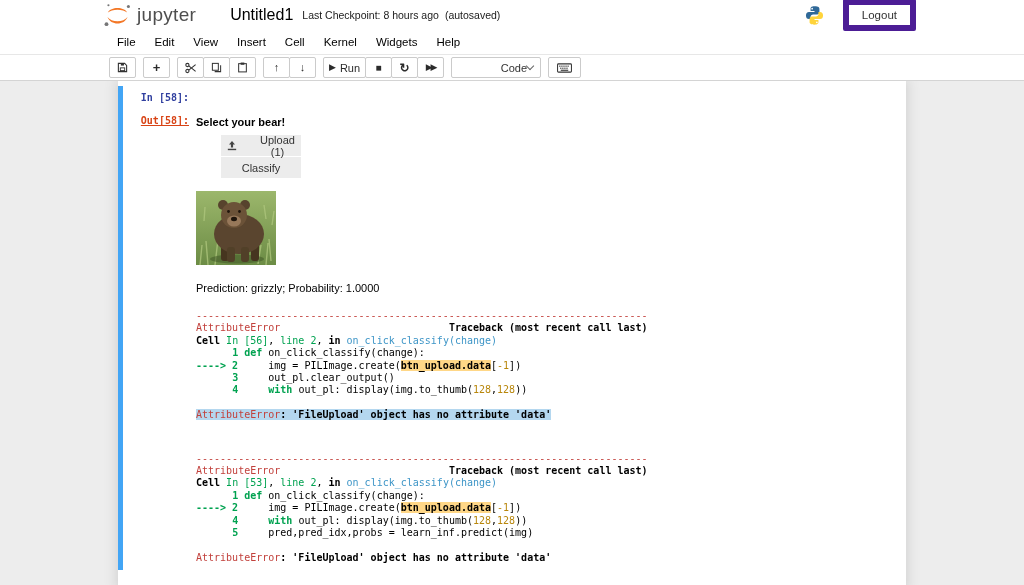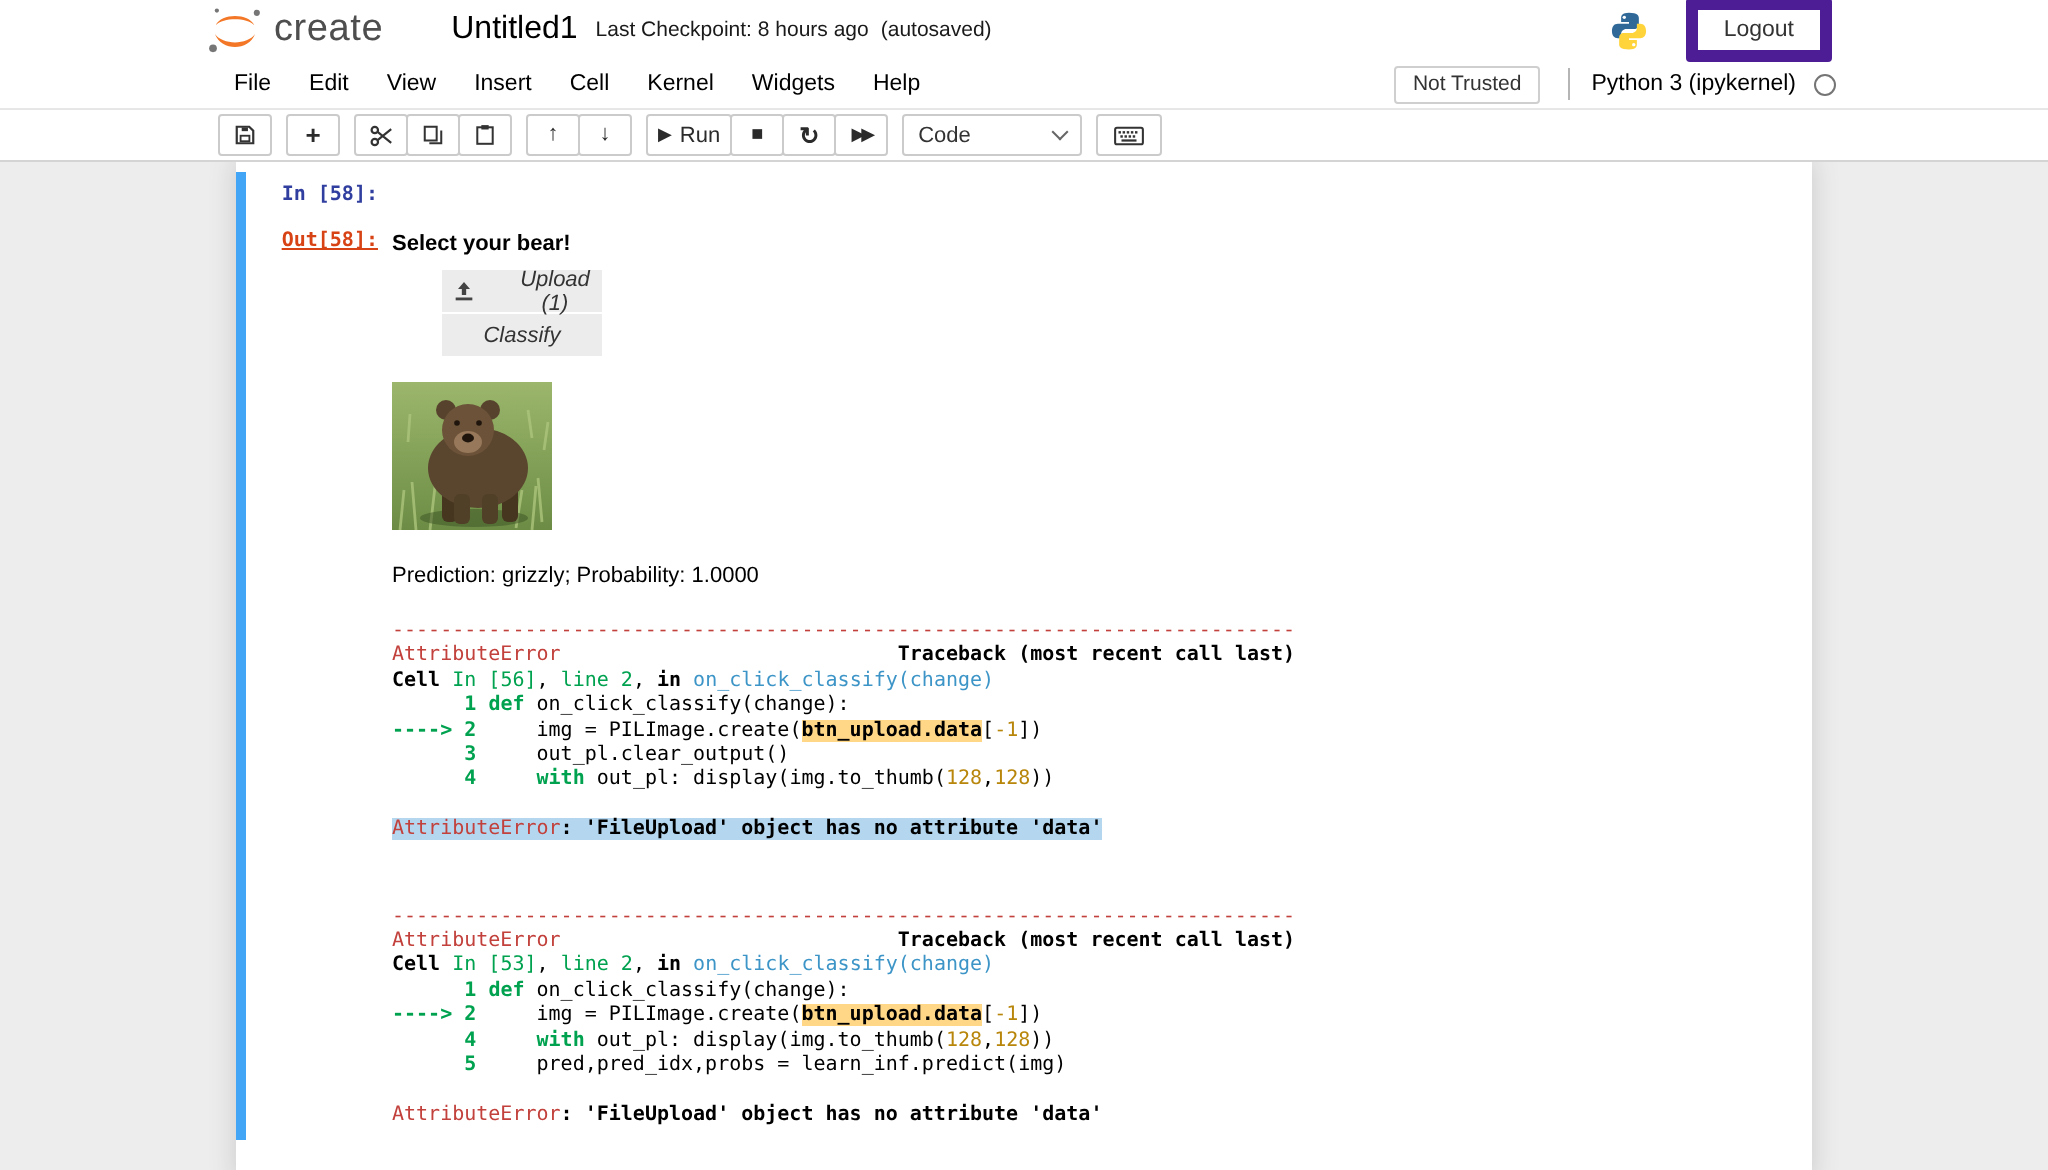--- a/index.html
+++ b/index.html
@@ -37,21 +37,21 @@
   .tb-btn { height:21px; min-width:27px; background:#fff; border:1px solid #cbcbcb; border-radius:2px;
     display:flex; align-items:center; justify-content:center; font-size:11px; color:#2b2b2b;
     padding:0 5px; cursor:pointer; }
   .btn-group .tb-btn + .tb-btn { margin-left:-1px; }
   .glyph { font-size:11px; line-height:1; color:#2b2b2b; }
   .glyph.bold { font-weight:bold; }
   .run-label { margin-left:4px; }
   .ff { letter-spacing:-2px; font-size:9px; }
   .celltype-select { width:90px; height:21px; border:1px solid #cbcbcb; border-radius:2px;
     background:#fff; display:flex; align-items:center; padding:0 7px; margin-right:7px; cursor:pointer; }
-  .celltype-value { flex:1; font-size:11px; color:#333; }
+  .celltype-value { flex:1; font-size:11px; color:#333;text-align:right; }
   .chev { width:6px; height:6px; border-right:1.3px solid #666; border-bottom:1.3px solid #666;
     transform:rotate(45deg); margin-top:-3px; }
 
   
   #site { height:504px; background:#ededed; overflow:hidden; }
   #notebook-container { margin-left:118px; width:788px; min-height:504px; background:#fff;
     box-shadow:0 0 12px 1px rgba(87,87,87,.2); padding:5px 0 20px; }
   .cell { border-left:5px solid var(--accent-blue,#42a5f5); padding:1px 0 6px; }
   .row { display:flex; }
   .prompt { width:70px; flex:none; font-family:"DejaVu Sans Mono", monospace; font-size:10px;
@@ -62,21 +62,21 @@
     background:#f7f7f7; padding:4px 5px; cursor:text; }
   .code-area { font-family:"DejaVu Sans Mono", monospace; font-size:10px; line-height:13px;
     white-space:pre; }
   .code-area .line { min-height:13px; }
   .str { color:var(--code-string,#ba2121); }
 
   .output-content { flex:1; padding:3px 8px 0 3px; }
   .widget-label { font-size:11px; margin:1px 0 7px;font-weight:bold; }
   .widget-btn { display:flex; align-items:center; justify-content:center; gap:23px; width:80px;
     height:21px; margin:0 0 1px 25px; background:#ececec; border:none; font-size:11px;
-    color:#333; font-family:"Liberation Sans",sans-serif; cursor:pointer;font-style:italic; }
+    color:#333; font-family:"Liberation Sans",sans-serif; cursor:pointer; }
   .bear-img { margin-top:13px; width:80px; height:74px; display:block; }
   .prediction { font-size:11px; margin-top:17px; }
 
   
   .traceback { font-family:"DejaVu Sans Mono", monospace; font-size:10px; line-height:12.4px;
     white-space:pre; margin-top:16px; }
   .traceback + .traceback { margin-top:31px; }
   .traceback .line { min-height:12.4px; }
   .red   { color:var(--ansi-red,#c2413c); }
   .b     { font-weight:bold; }
@@ -94,21 +94,21 @@
   <div class="logo">
     <span style="display:flex;">
       <svg width="29" height="27" viewBox="0 0 30 28">
         <circle cx="26.3" cy="4.6" r="1.6" fill="#767677"></circle>
         <circle cx="3.6" cy="23" r="2" fill="#767677"></circle>
         <circle cx="5.6" cy="3.4" r="1.1" fill="#767677"></circle>
         <path d="M5 11 C 8 4.6, 22 4.6, 25 11 C 21 6.9, 9 6.9, 5 11 Z" fill="#F37726"></path>
         <path d="M4.6 15.6 C 8 24.6, 22 24.6, 25.4 15.6 C 21.4 21.4, 8.6 21.4, 4.6 15.6 Z" fill="#F37726"></path>
       </svg>
     </span>
-    <span class="logo-word">create</span>
+    <span class="logo-word">jupyter</span>
   </div>
   <span class="nb-title">Untitled1</span>
   <span class="checkpoint">Last Checkpoint: 8 hours ago</span>
   <span class="autosaved">(autosaved)</span>
   <span class="titlebar-spacer"></span>
   <span class="python-logo">
     <svg width="21" height="21" viewBox="0 0 32 32">
       <path fill="#306998" d="M16 2c-5.2 0-6 2.2-6 4v3.2h6v1.3H7.6C4.6 10.5 3 12.6 3 16c0 3.4 1.6 5.5 4.6 5.5H10v-3.2c0-2 1.6-3.8 4-3.8h6c2 0 3.5-1.6 3.5-3.5V6c0-1.8-1-4-7.5-4z"></path>
       <circle cx="12.4" cy="5.6" r="1.3" fill="#fff"></circle>
       <path fill="#FFD43B" d="M16 30c5.2 0 6-2.2 6-4v-3.2h-6v-1.3h8.4c3 0 4.6-2.1 4.6-5.5 0-3.4-1.6-5.5-4.6-5.5H22v3.2c0 2-1.6 3.8-4 3.8h-6c-2 0-3.5 1.6-3.5 3.5V26c0 1.8 1 4 7.5 4z"></path>
@@ -120,26 +120,20 @@
 
 <div id="menubar">
   <span class="menu-item">File</span>
   <span class="menu-item">Edit</span>
   <span class="menu-item">View</span>
   <span class="menu-item">Insert</span>
   <span class="menu-item">Cell</span>
   <span class="menu-item">Kernel</span>
   <span class="menu-item">Widgets</span>
   <span class="menu-item">Help</span>
-  <span class="menubar-right">
-    <button class="not-trusted">Not Trusted</button>
-    <span class="menubar-divider"></span>
-    <span class="kernel-name">Python 3 (ipykernel)</span>
-    <span class="kernel-circle"></span>
-  </span>
 </div>
 
 <div id="toolbar">
   <span class="btn-group">
     <button class="tb-btn">
       <span style="display:flex;">
         <svg width="11" height="11" viewBox="0 0 12 12">
             <path fill="none" stroke="#333" stroke-width="1.2" d="M1.5 1.5 H8.3 L10.5 3.7 V10.5 H1.5 Z"></path>
             <rect x="3.6" y="6.4" width="4.8" height="3" fill="none" stroke="#333"></rect>
             <rect x="4.2" y="1.9" width="3.4" height="2" fill="#333"></rect>

